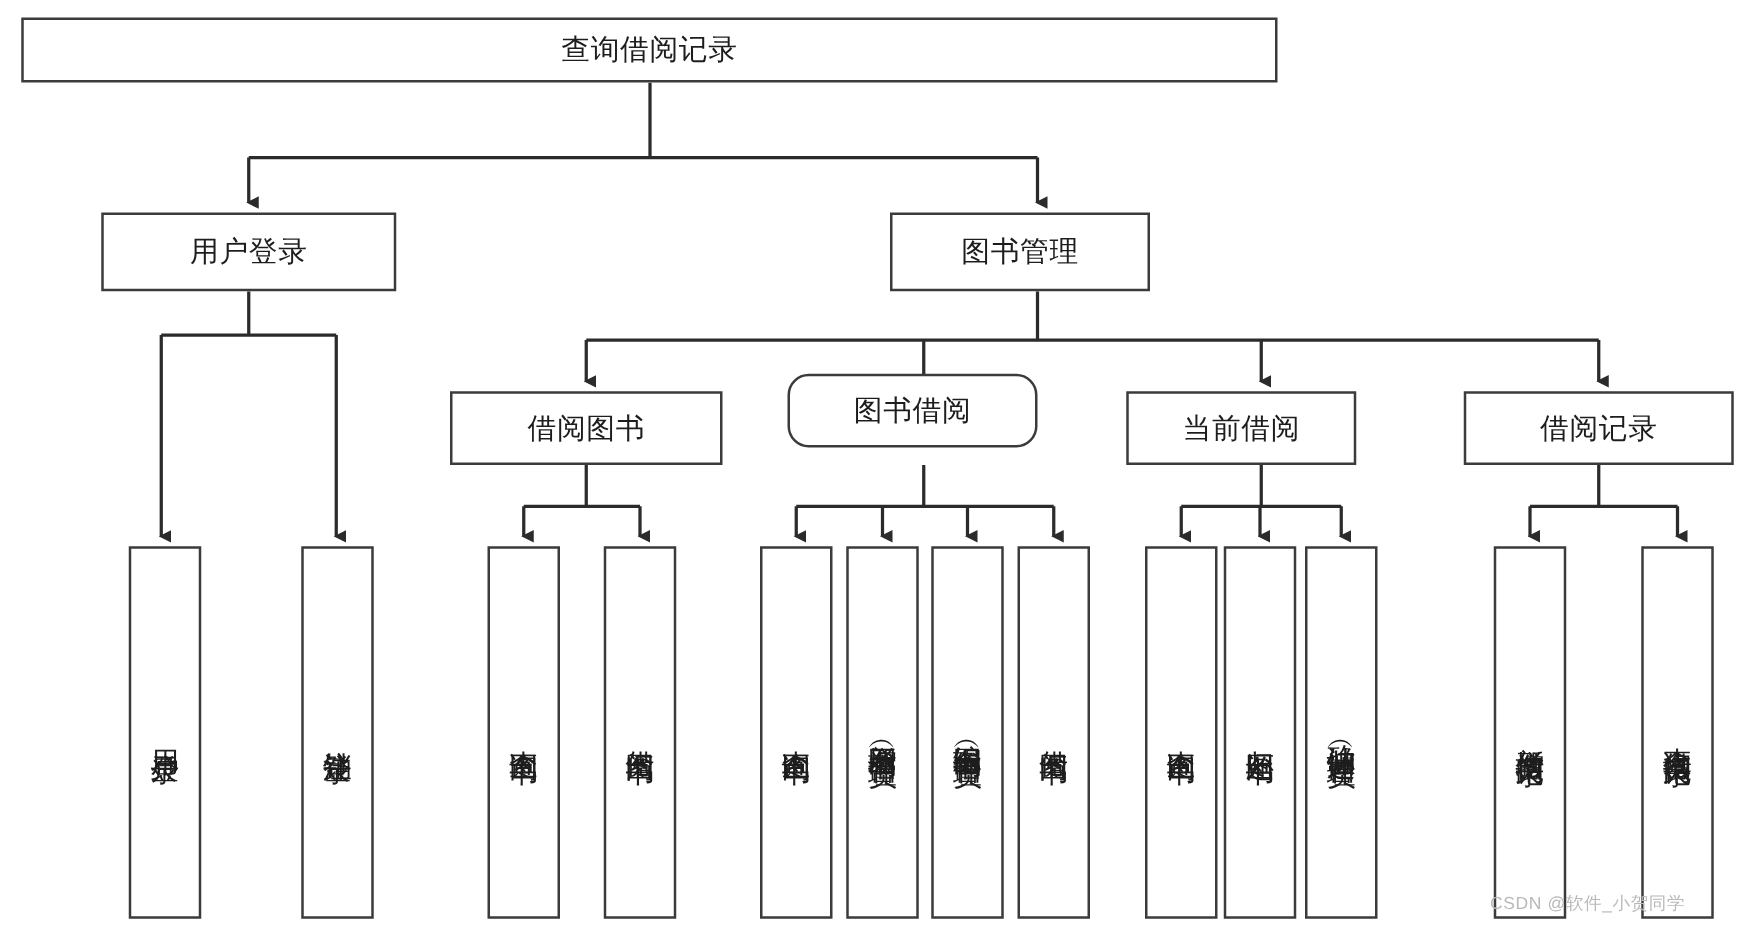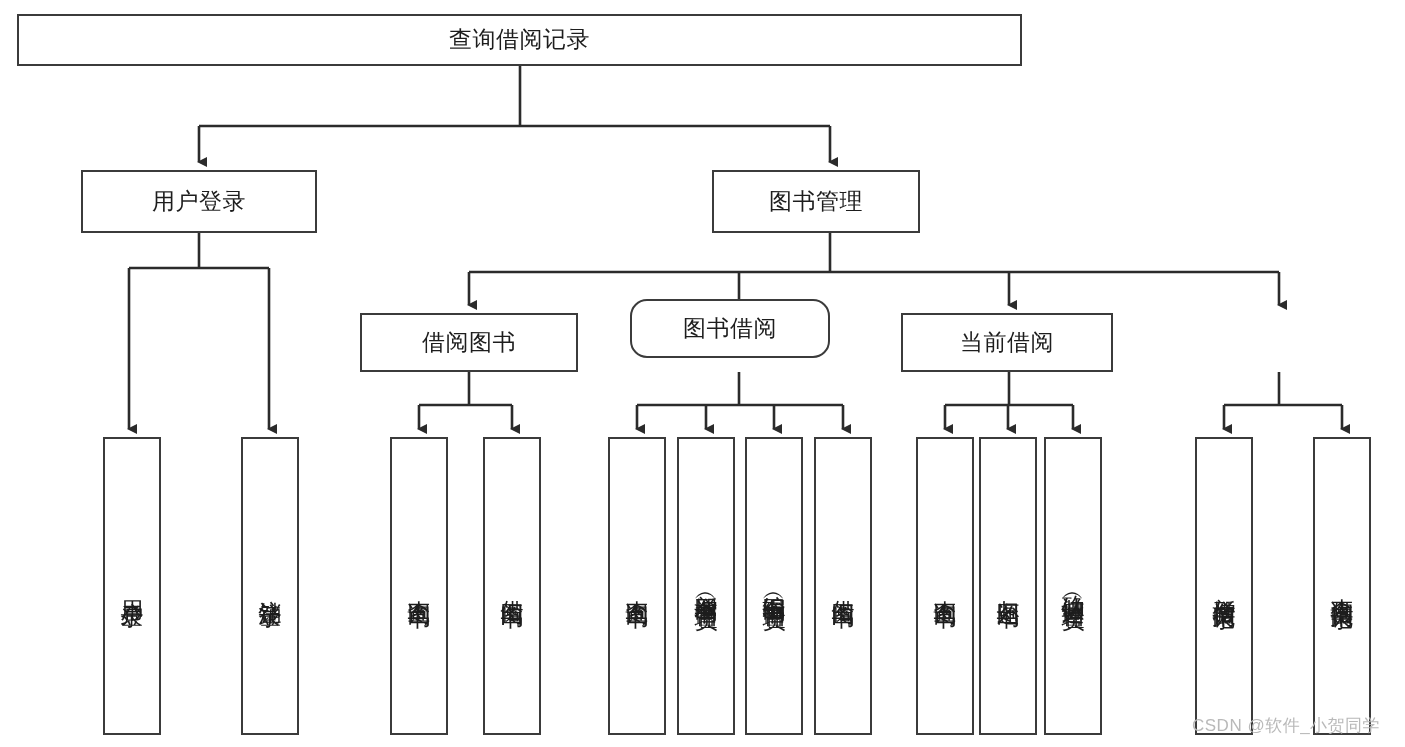--- a/index.html
+++ b/index.html
@@ -47,21 +47,21 @@
     letter-spacing: 2px;
     padding: 6px 0;
   }
   .node.vert .label {
     writing-mode: vertical-rl;
     text-orientation: upright;
     white-space: nowrap;
   }
   .watermark {
     position: absolute;
-    font-size: 17px;
+    font-size: 14px;
     color: #b9b9b9;
     white-space: nowrap;
     letter-spacing: 0.5px;
   }
 </style>
 </head>
 <body>
 
 <div id="canvas">
 
@@ -126,22 +126,25 @@
   <div class="node horiz" style="left:712px; top:170px; width:208px; height:63px;">
     <span class="label">图书管理</span>
   </div>
 
   <div class="node horiz" style="left:360px; top:313px; width:218px; height:59px;">
     <span class="label">借阅图书</span>
   </div>
   <div class="node horiz" style="left:630px; top:299px; width:200px; height:59px;border-radius:17px;">
     <span class="label">图书借阅</span>
   </div>
-  <div class="node horiz" style="left:901px; top:313px; width:212px; height:59px;">
+  <div class="node horiz" style="left:901px; top:313px; width:184px; height:59px;">
     <span class="label">当前借阅</span>
+  </div>
+  <div class="node horiz" style="left:1171px; top:313px; width:216px; height:59px;">
+    <span class="label">借阅记录</span>
   </div>
 
   <div class="node vert" style="left:103px; top:437px; width:58px; height:298px;">
     <span class="label">用户登录</span>
   </div>
   <div class="node vert" style="left:241px; top:437px; width:58px; height:298px;">
     <span class="label">注销登录</span>
   </div>
 
   <div class="node vert" style="left:390px; top:437px; width:58px; height:298px;">

